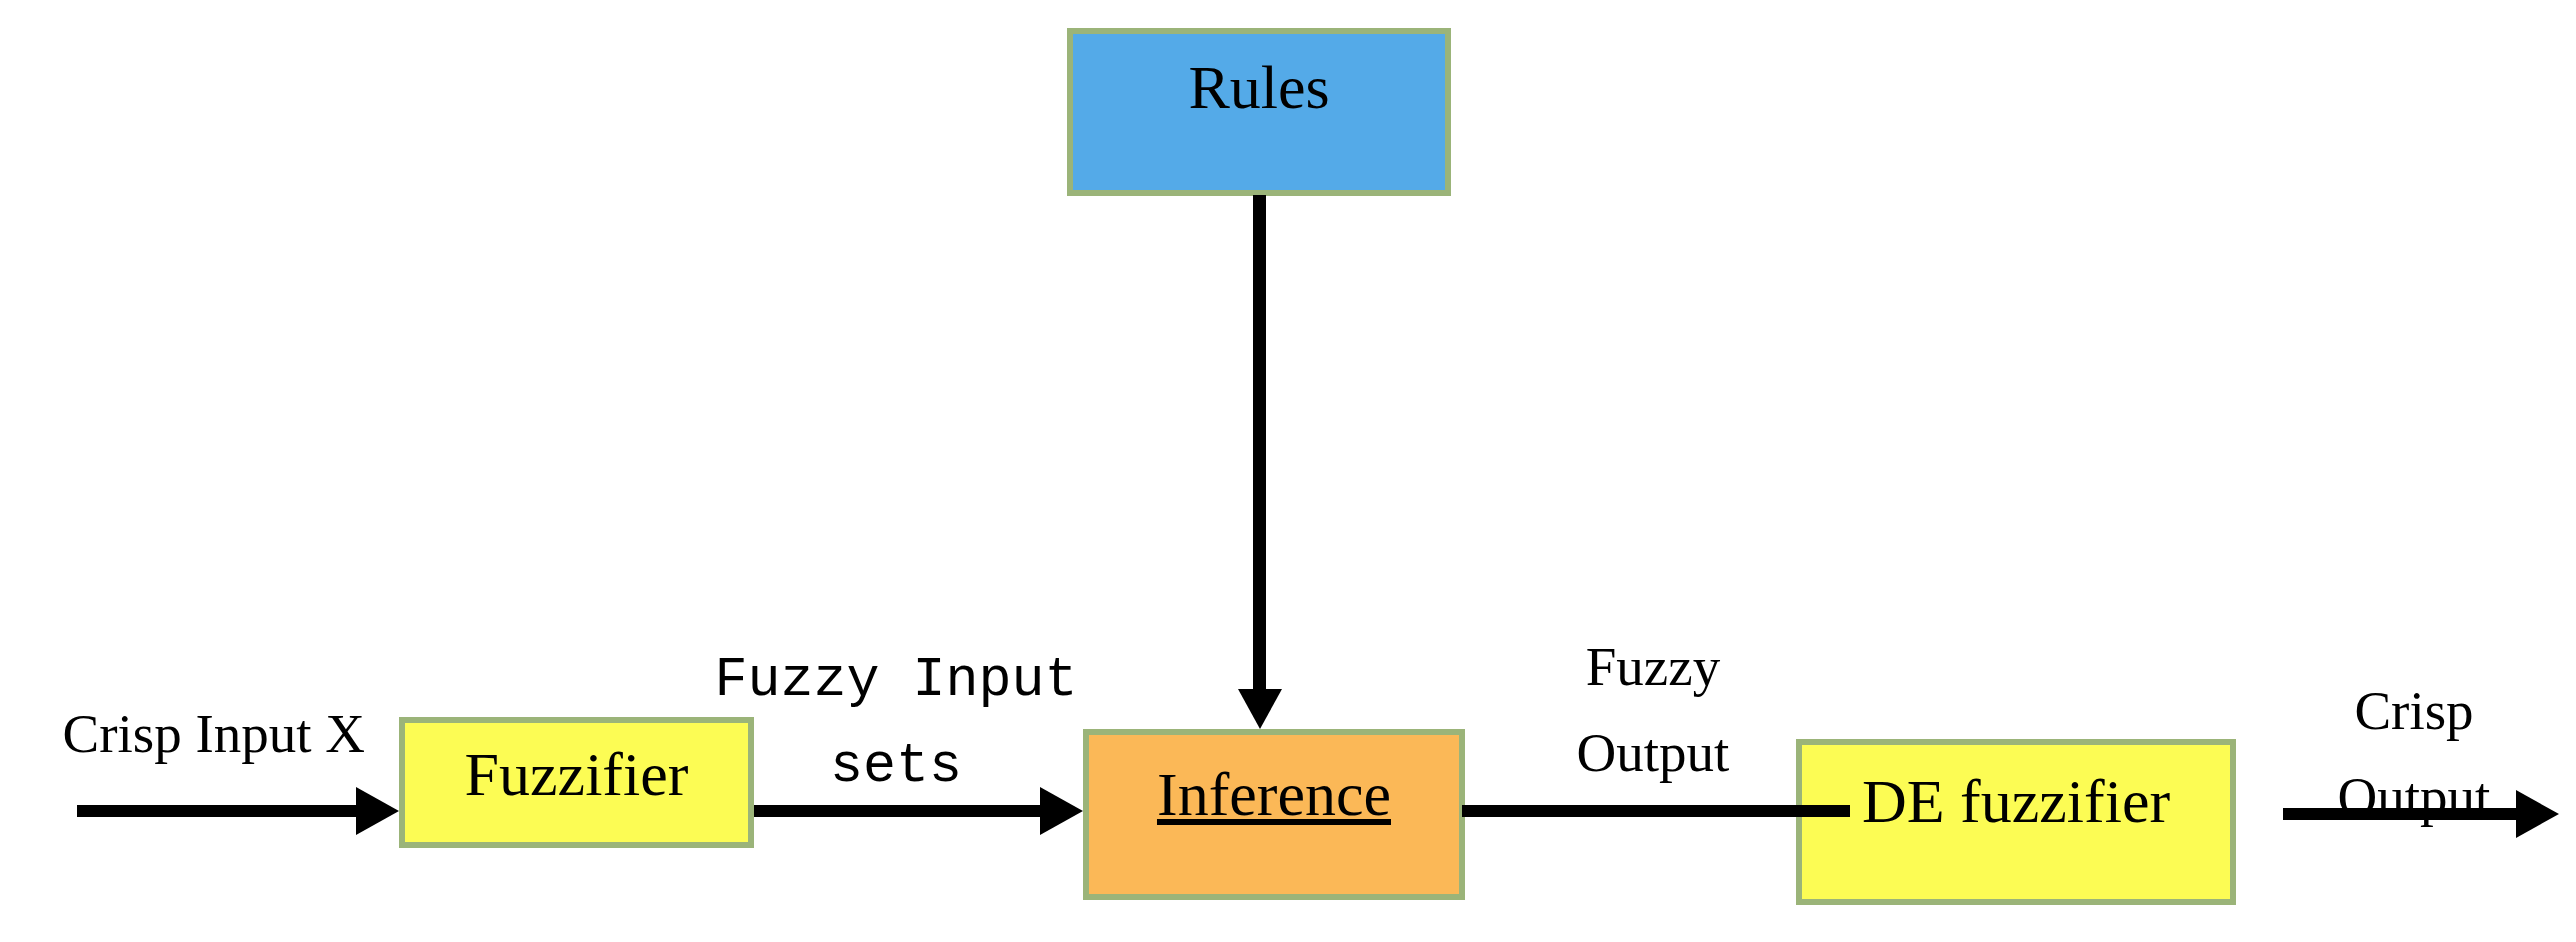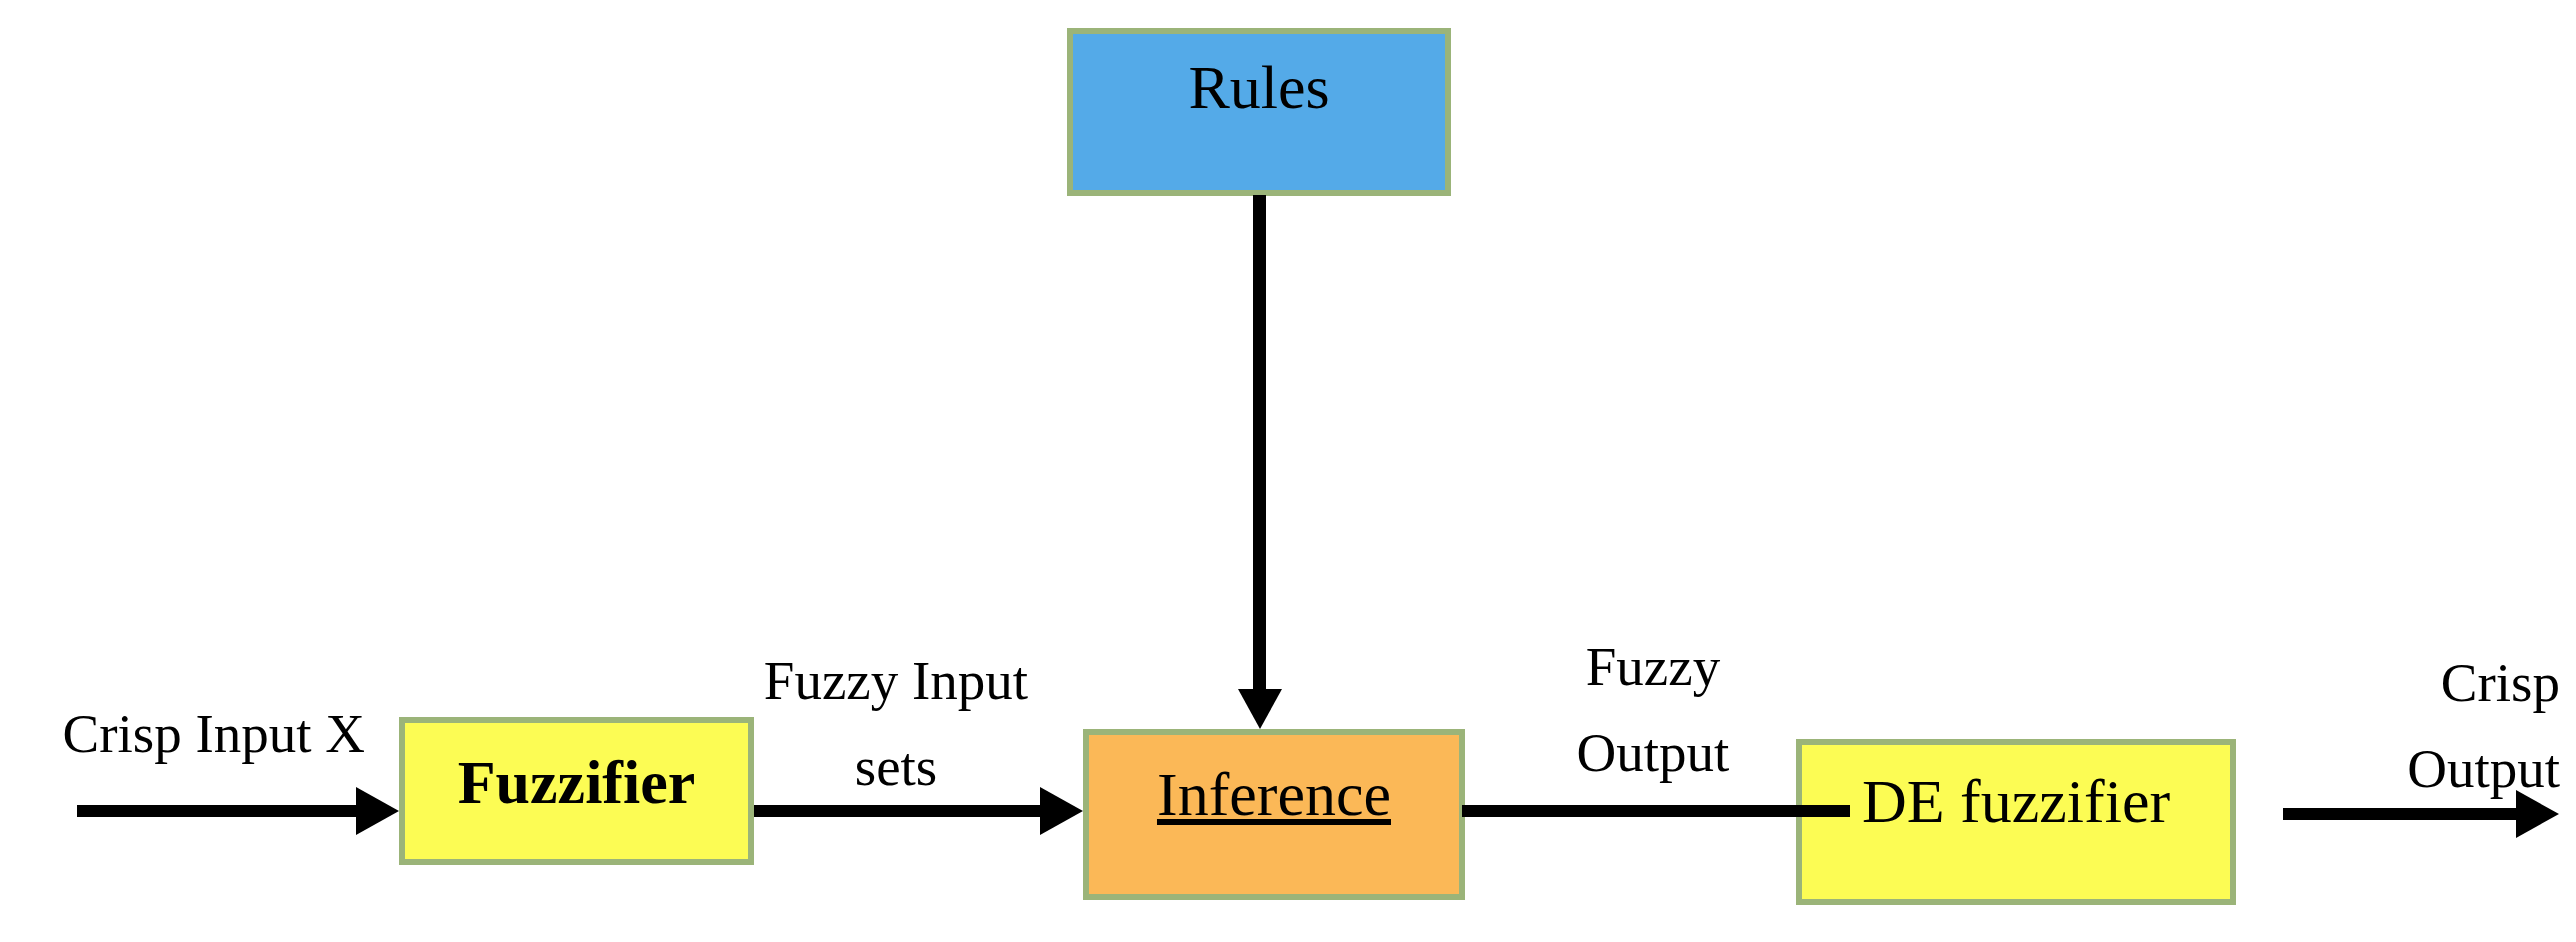--- a/index.html
+++ b/index.html
@@ -31,24 +31,23 @@
     text-align: center;
   }
   .node-rules {
     left: 1067px; top: 28px;
     width: 384px; height: 168px;
     background: var(--rules-fill, #54AAE8);
     padding-bottom: 50px;
   }
   .node-fuzzifier {
     left: 399px; top: 717px;
-    width: 355px; height: 148px;
+    width: 355px; height: 131px;
     background: var(--yellow-fill, #FCFC54);
     padding-bottom: 18px;
-    font-weight: bold;
   }
   .node-inference {
     left: 1083px; top: 729px;
     width: 382px; height: 171px;
     background: var(--inference-fill, #FBB857);
     padding-bottom: 42px;
     text-decoration: underline;
   }
   .node-defuzzifier {
     left: 1796px; top: 739px;
@@ -60,23 +59,23 @@
   
   .flabel {
     position: absolute;
     font-size: 55px;
     line-height: 86px;
     text-align: center;
     white-space: nowrap;
   }
   .flabel span { display: block; }
   .label-crisp-input   { left: 19px;   top: 691px; width: 346px; text-align: right; }
-  .label-fuzzy-input   { left: 692px;  top: 638px; width: 408px; }
+  .label-fuzzy-input   { left: 692px;  top: 638px; width: 408px; font-family: Liberation Mono, monospace; }
   .label-fuzzy-output  { left: 1499px; top: 624px; width: 308px; }
-  .label-crisp-output  { left: 2268px; top: 640px; width: 292px; text-align: right; }
+  .label-crisp-output  { left: 2268px; top: 668px; width: 292px; }
 
   
   .shaft-h {
     position: absolute;
     height: 12.3px;
     background: var(--arrow-color, #000000);
   }
   .shaft-v {
     position: absolute;
     width: 13px;

